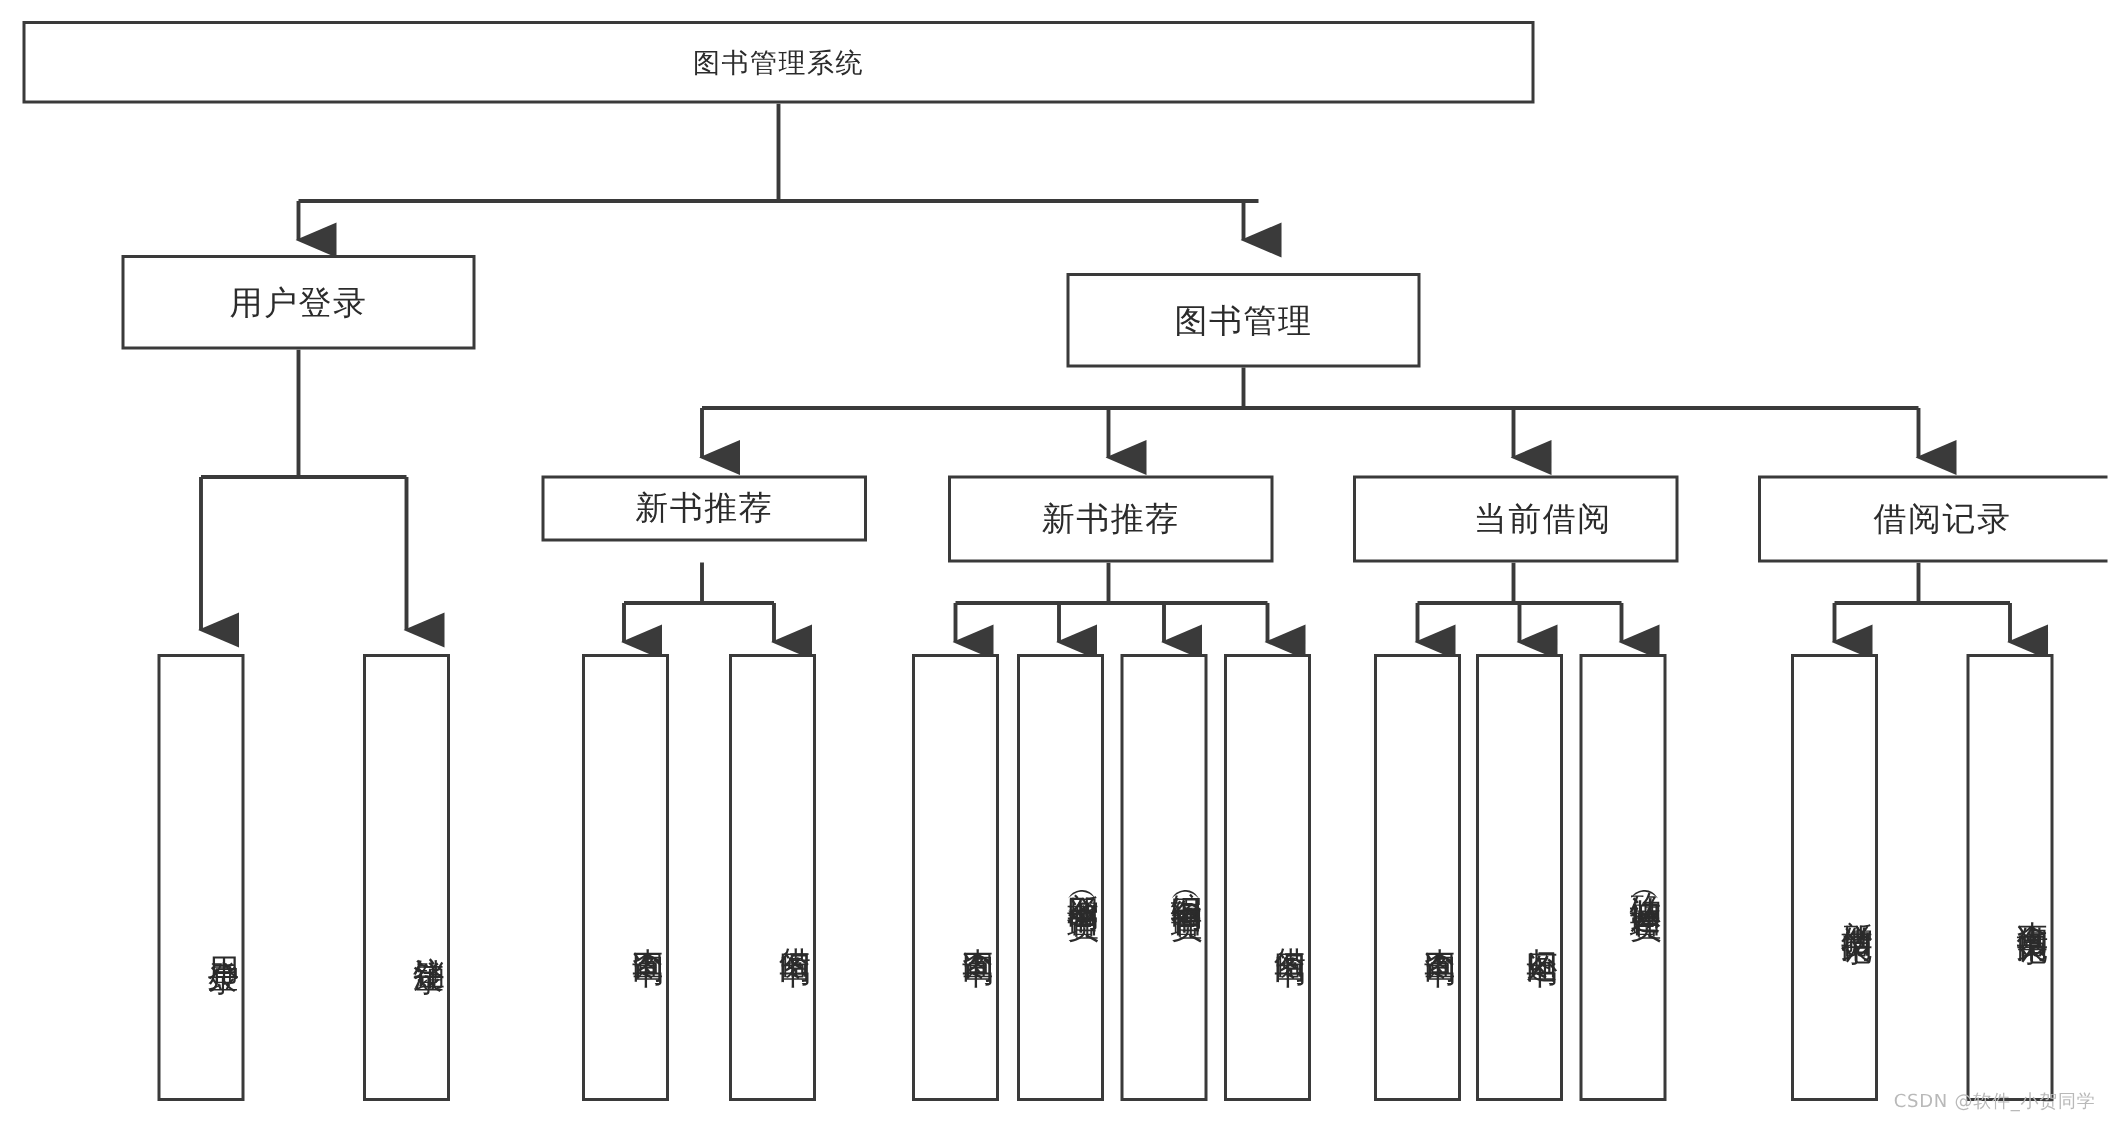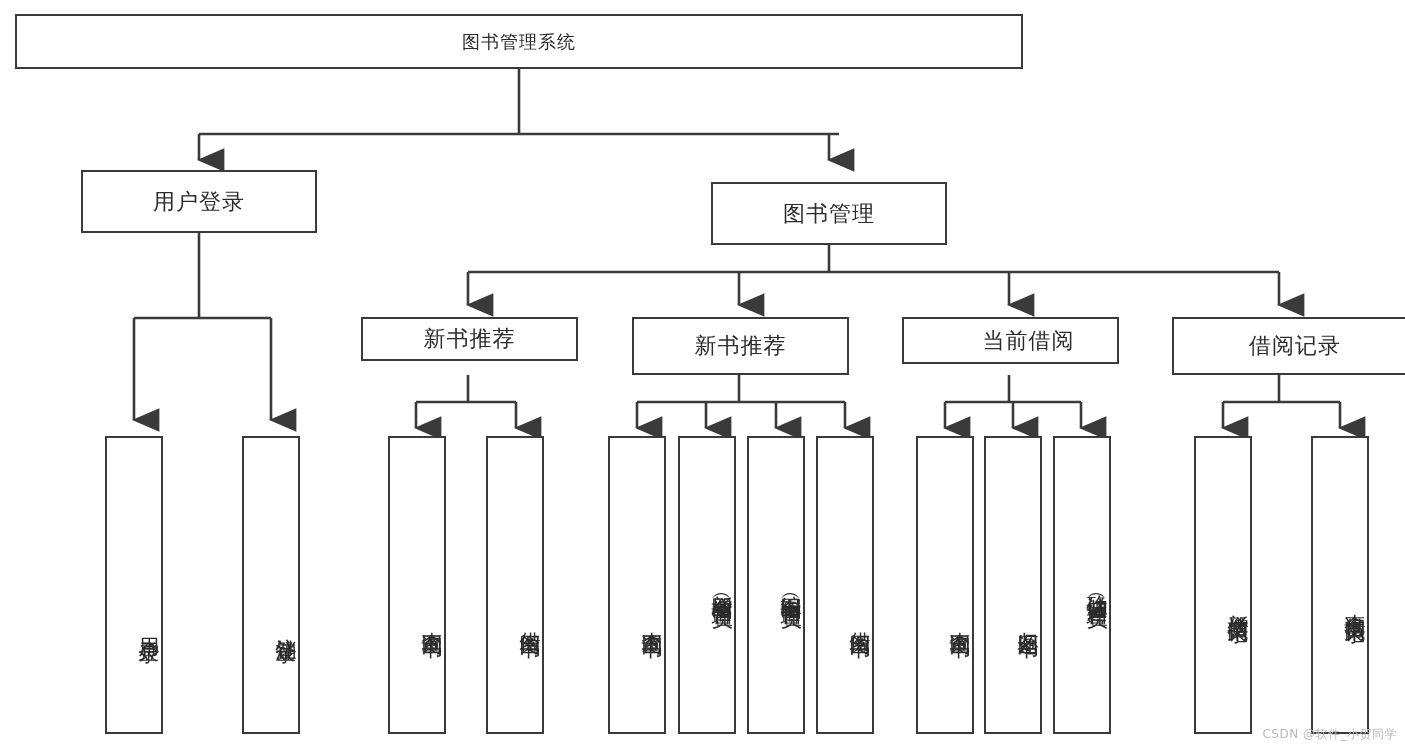--- a/index.html
+++ b/index.html
@@ -127,21 +127,21 @@
   <div class="node node-h" id="title-node" style="left:15px; top:14px; width:1008px; height:55px;">图书管理系统</div>
 
   <div class="node node-h" style="left:81px; top:170px; width:236px; height:63px;">用户登录</div>
 
   <div class="node node-h" style="left:711px; top:182px; width:236px; height:63px;text-align:right;">图书管理</div>
 
   <div class="node node-h" style="left:361px; top:317px; width:217px; height:44px;">新书推荐</div>
 
   <div class="node node-h" style="left:632px; top:317px; width:217px; height:58px;">新书推荐</div>
 
-  <div class="node node-h" style="left:902px; top:317px; width:217px; height:47px;padding-left:36px;">当前借阅</div>
+  <div class="node node-h" style="left:902px; top:317px; width:217px; height:58px;padding-left:36px;">当前借阅</div>
 
   <div class="node node-h" style="left:1172px; top:317px; width:246px; height:58px;">借阅记录</div>
 
   <div class="node node-v" style="left:105px; top:436px; width:58px; height:298px; padding-top:80px;">用户登录</div>
 
   <div class="node node-v" style="left:242px; top:436px; width:58px; height:298px; padding-top:80px;">注销登录</div>
 
   <div class="node node-v" style="left:388px; top:436px; width:58px; height:298px; padding-top:68px;">查询图书</div>
 
   <div class="node node-v" style="left:486px; top:436px; width:58px; height:298px; padding-top:68px;">借阅图书</div>

